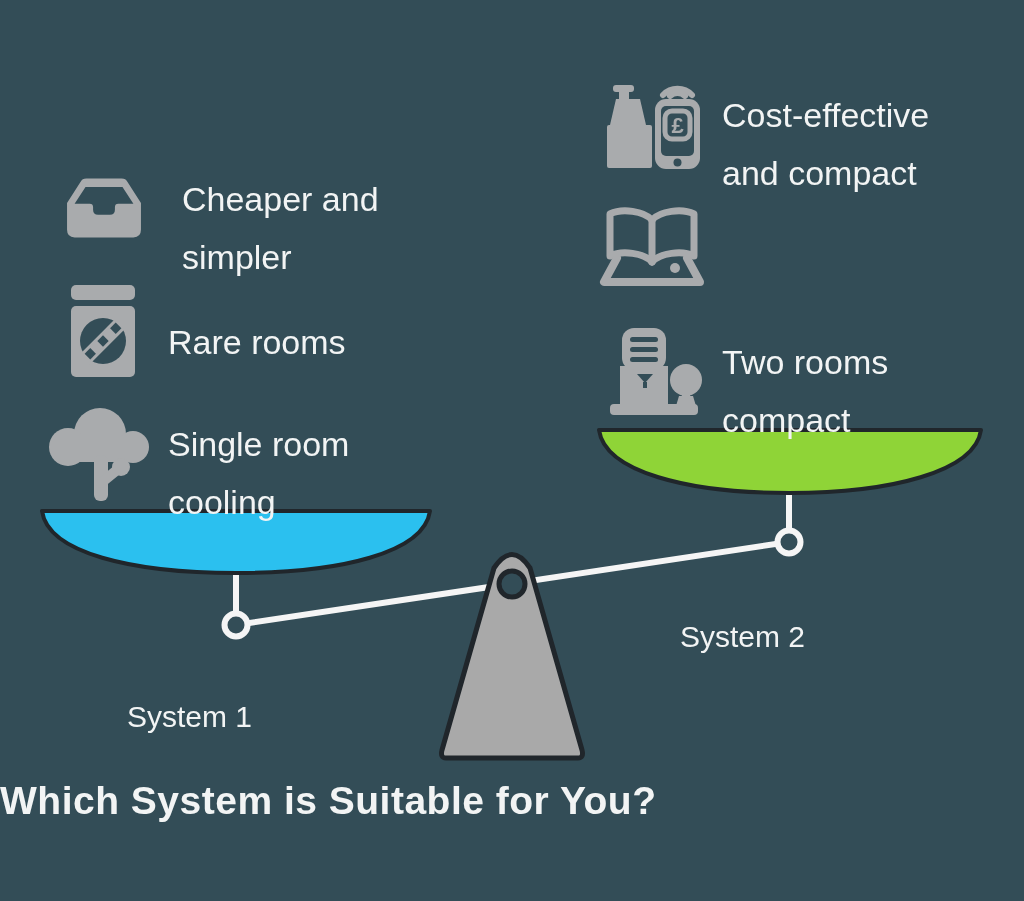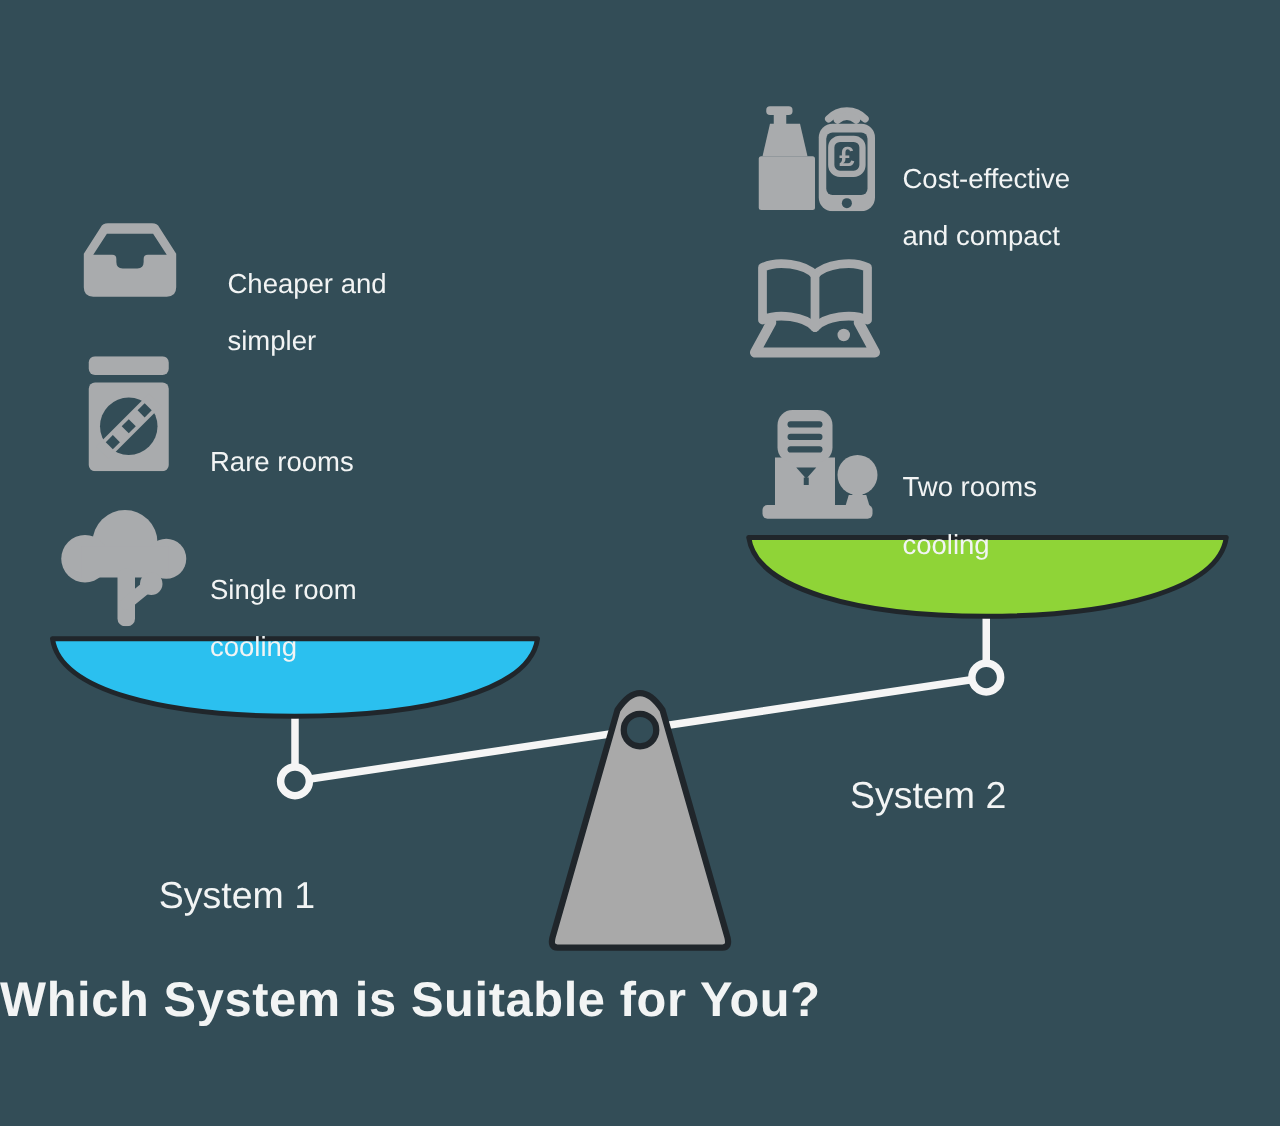--- a/index.html
+++ b/index.html
@@ -18,25 +18,24 @@
     position:relative;
     width:1024px;height:901px;
     background:var(--background);
     overflow:hidden;
     font-family:"Liberation Sans", sans-serif;
     color:var(--text-white);
   }
   .icon{position:absolute;}
   .feature-label{
     position:absolute;
-    font-size:22px;
-    line-height:46px;
+    font-size:34px;
+    line-height:58px;
     white-space:pre-line;
     color:var(--text-white);
-    margin-top:34px;
   }
   .system-label{
     position:absolute;
     width:220px;
     text-align:left;
     font-size:30px;
     color:var(--text-white);
   }
   .main-title{
     position:absolute;
@@ -140,19 +139,19 @@
     <rect x="22" y="11" width="28" height="5" rx="2.5" fill="var(--background)"></rect>
     <rect x="22" y="21" width="28" height="5" rx="2.5" fill="var(--background)"></rect>
     <rect x="22" y="31" width="28" height="5" rx="2.5" fill="var(--background)"></rect>
     <path d="M29,48 L45,48 L37,57 Z" fill="var(--background)"></path>
     <rect x="35" y="56" width="4" height="6" fill="var(--background)"></rect>
     <circle cx="78" cy="54" r="16" fill="var(--icon-gray)"></circle>
     <rect x="74" y="66" width="8" height="6" fill="var(--icon-gray)"></rect>
     <path d="M71,70 L85,70 L88,80 L68,80 Z" fill="var(--icon-gray)"></path>
   </svg>
   <div class="feature-label" style="left:722px;top:333px">Two rooms
-cooling</div>
+compact</div>
 
   <div class="system-label" style="left:680px;top:620px">System 2</div>
 
   <div class="main-title">Which System is Suitable for You?</div>
 
 </div>
 
 </body></html>

